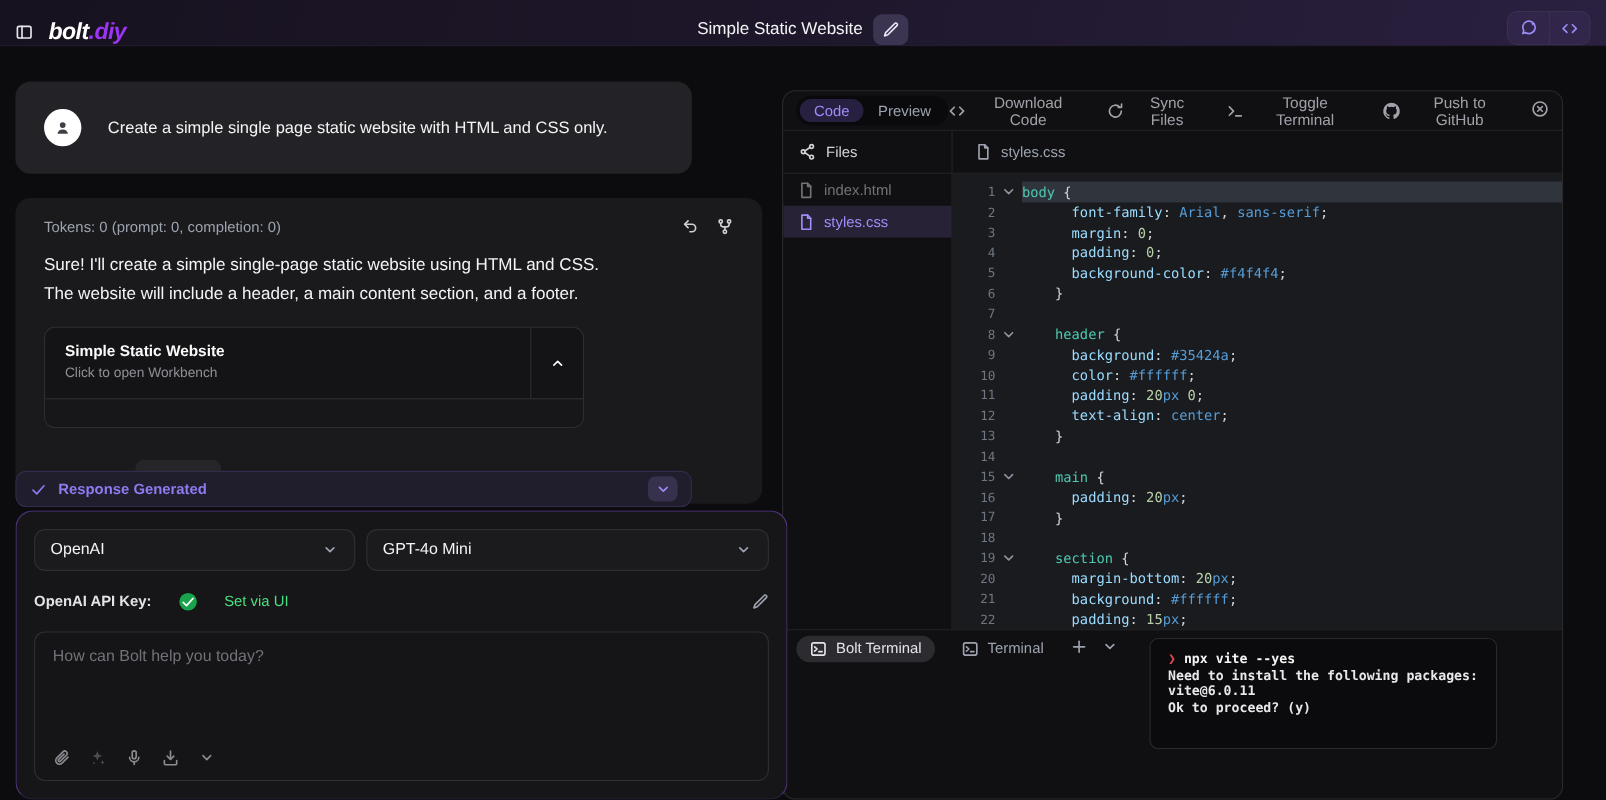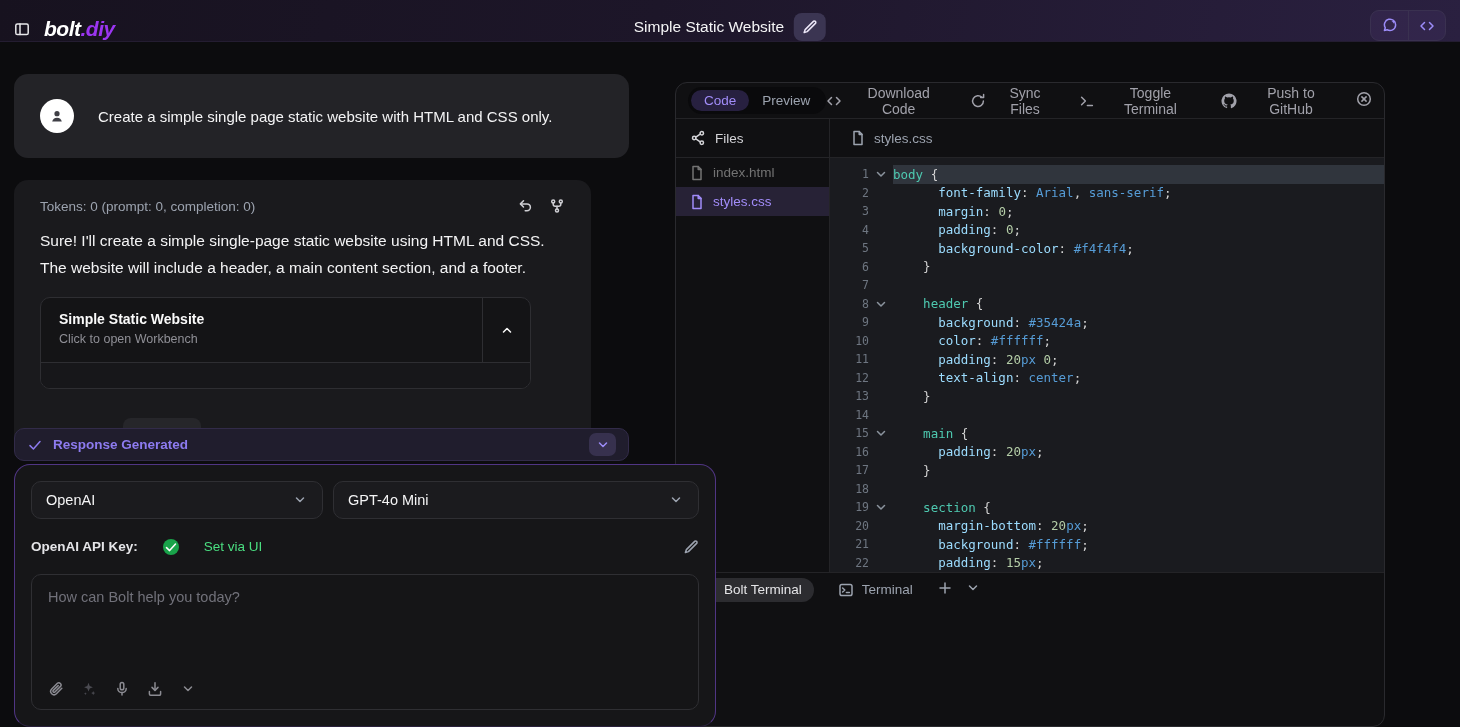--- a/index.html
+++ b/index.html
@@ -32,21 +32,21 @@
     color:#9c8cf8; cursor:pointer; }
   .hdr-right .cell + .cell{ border-left:1px solid #3a3150; }
 
   
   .user-msg{ position:absolute; left:14px; top:74px; width:615px; height:84px;
     background:#232327; border-radius:14px; display:flex; align-items:center; gap:24px; padding:0 26px; }
   .avatar{ width:34px; height:34px; border-radius:50%; background:#ffffff; flex:0 0 auto;
     display:flex; align-items:center; justify-content:center; }
   .user-msg-text{ font-size:15px; color:#f4f4f5; }
 
-  .assistant-block{ position:absolute; left:14px; top:180px; width:577px; height:278px;
+  .assistant-block{ position:absolute; left:14px; top:180px; width:679px; height:278px;
     background:#1a1a1d; border-radius:14px; padding:18px 26px; }
   .tokens-row{ display:flex; align-items:center; color:#9ca3af; font-size:13.5px; }
   .tokens-actions{ margin-left:auto; display:flex; gap:16px; color:#cfcfd4; }
   .tokens-actions .icon{ cursor:pointer; }
   .assistant-text{ margin-top:14px; max-width:505px; font-size:15.5px; line-height:1.72; color:#f4f4f5; }
 
   .artifact-card{ margin-top:16px; width:491px; border:1px solid #2e2e32; border-radius:10px;
     background:#141416; overflow:hidden; cursor:pointer; }
   .artifact-head{ display:flex; height:64px; }
   .artifact-meta{ padding:13px 18px; }
@@ -85,21 +85,21 @@
   .textarea-box{ position:relative; margin-top:16px; height:136px; background:#151517;
     border:1px solid #2f2f33; border-radius:10px; }
   .textarea-box textarea{ width:100%; height:90px; background:transparent; border:none; resize:none;
     padding:14px 16px; font-family:"Liberation Sans",sans-serif; font-size:14.5px; color:#e4e4e7; outline:none; }
   .textarea-box textarea::placeholder{ color:#71717a; }
   .composer-icons{ position:absolute; left:16px; bottom:12px; display:flex; gap:17px; align-items:center; color:#8b8b92; }
   .composer-icons .icon{ cursor:pointer; }
   .composer-icons .dim{ color:#4b4b52; }
 
   
-  .wb{ position:absolute; left:675px; top:82px; width:710px; height:645px;
+  .wb{ position:absolute; left:711px; top:82px; width:710px; height:645px;
     background:#101012; border:1px solid #2a2a2e; border-radius:12px;
     display:flex; flex-direction:column; overflow:hidden; }
   .wb-header{ height:36px; border-bottom:1px solid #242427; display:flex; align-items:center; padding:0 12px; flex:0 0 auto; }
   .view-toggle{ background:#0a0a0c; border-radius:999px; padding:3px; display:flex; }
   .view-tab{ border:none; background:transparent; color:#9ca3af; font-size:13.5px; padding:3px 13px; border-radius:999px; cursor:pointer; font-family:inherit; }
   .view-tab.active{ background:#272040; color:#a18cf9; }
   .wb-actions{ margin-left:auto; display:flex; align-items:center; gap:22px; }
   .wb-action{ display:flex; align-items:center; gap:7px; background:none; border:none; color:#a1a1aa;
     font-size:14px; cursor:pointer; font-family:inherit; }
   .wb-close{ margin-left:18px; background:none; border:none; color:#a1a1aa; cursor:pointer; }
@@ -571,14 +571,20 @@
               <line x1="8" y1="3" x2="8" y2="13"></line>
               <line x1="3" y1="8" x2="13" y2="8"></line>
             </svg>
           </span></button>
       <button class="term-collapse"><span class="icon">
             <svg width="16" height="16" viewBox="0 0 16 16" fill="none" stroke="currentColor" stroke-width="1.5" stroke-linecap="round" stroke-linejoin="round">
               <polyline points="4.5,6 8,9.5 11.5,6"></polyline>
             </svg>
           </span></button>
     </div>
+    <div class="term-box" id="terminal-lines">
+        <div class="term-line"><span class="t-r">❯ </span><span class="t-c">npx vite --yes</span></div>
+        <div class="term-line"><span class="t-o">Need to install the following packages:</span></div>
+        <div class="term-line"><span class="t-o">vite@6.0.11</span></div>
+        <div class="term-line"><span class="t-o">Ok to proceed? (y)</span></div>
+      </div>
   </div>
 </section>
 
 </body></html>

